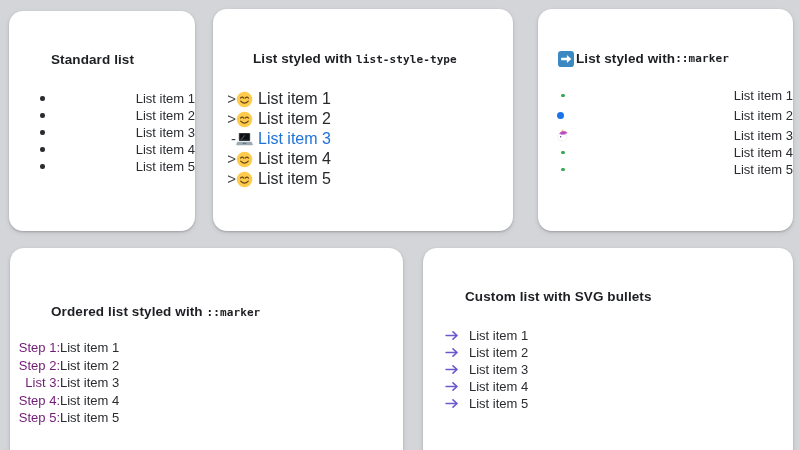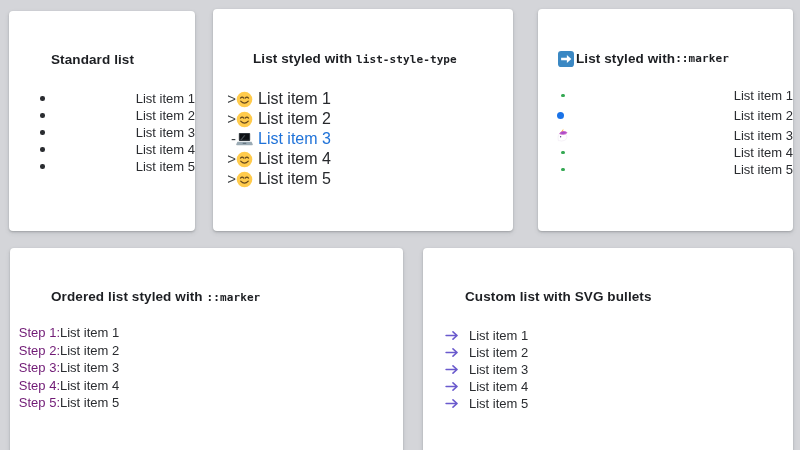--- a/index.html
+++ b/index.html
@@ -3,35 +3,35 @@
 <meta charset="utf-8">
 <style>
   html,body{margin:0;padding:0;}
   .page{
     position:relative;width:800px;height:450px;overflow:hidden;
     background:#d4d5d9;
     font-family:"Liberation Sans",sans-serif;
     -webkit-font-smoothing:antialiased;
   }
   .card{
-    position:absolute;background:#ffffff;border-radius:4px;
+    position:absolute;background:#ffffff;border-radius:14px;
     box-shadow:0 1px 2px rgba(60,64,67,.28),0 2px 5px rgba(60,64,67,.12);
   }
   .card1{left:9px;top:11px;width:186px;height:220px;}
   .card2{left:213px;top:9px;width:300px;height:222px;}
   .card3{left:538px;top:9px;width:255px;height:222px;}
   .card4{left:10px;top:248px;width:393px;height:220px;}
   .card5{left:423px;top:248px;width:370px;height:220px;}
 
   h2{margin:0;font-size:13.5px;font-weight:bold;color:#1d1f23;letter-spacing:.1px;line-height:16px;}
   h2 code{font-family:"DejaVu Sans Mono","Liberation Mono",monospace;font-size:11px;font-weight:bold;}
   .card1 h2{padding:41px 0 0 42px;}
   .card2 h2{padding:42px 0 0 40px;}
   .card3 h2{padding:42px 0 0 20px;display:flex;align-items:center;}
-  .card4 h2{padding:41px 12px 0 41px;}
+  .card4 h2{padding:41px 12px 0 41px;margin-top:15px;}
   .card5 h2{padding:41px 0 0 42px;}
 
   ul{list-style:none;margin:0;padding:0;}
   li{color:#2a2c30;text-align:right;}
 
   
   .card1 ul{margin-top:22px;}
   .card1 li{position:relative;padding-left:42px;line-height:17px;font-size:13px;}
   .disc{position:absolute;left:31px;top:6px;width:4.5px;height:4.5px;border-radius:50%;background:#2a2c30;}
 
@@ -178,21 +178,21 @@
     <ul>
       <li>
           <span class="step">Step 1:</span>
           <span>List item 1</span>
         </li>
       <li>
           <span class="step">Step 2:</span>
           <span>List item 2</span>
         </li>
       <li>
-          <span class="step">Step 3:</span>
+          <span class="step">List 3:</span>
           <span>List item 3</span>
         </li>
       <li>
           <span class="step">Step 4:</span>
           <span>List item 4</span>
         </li>
       <li>
           <span class="step">Step 5:</span>
           <span>List item 5</span>
         </li>

